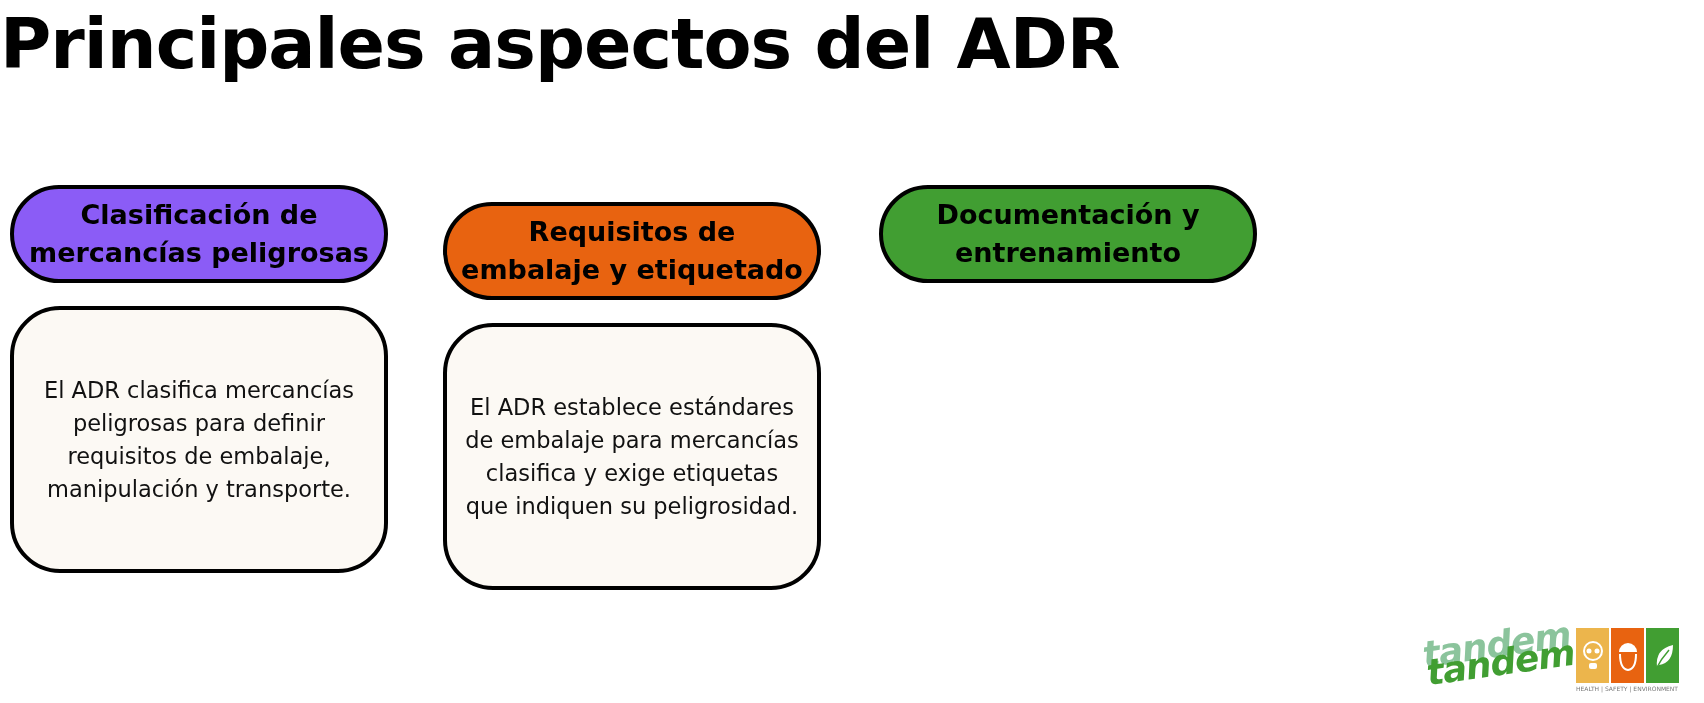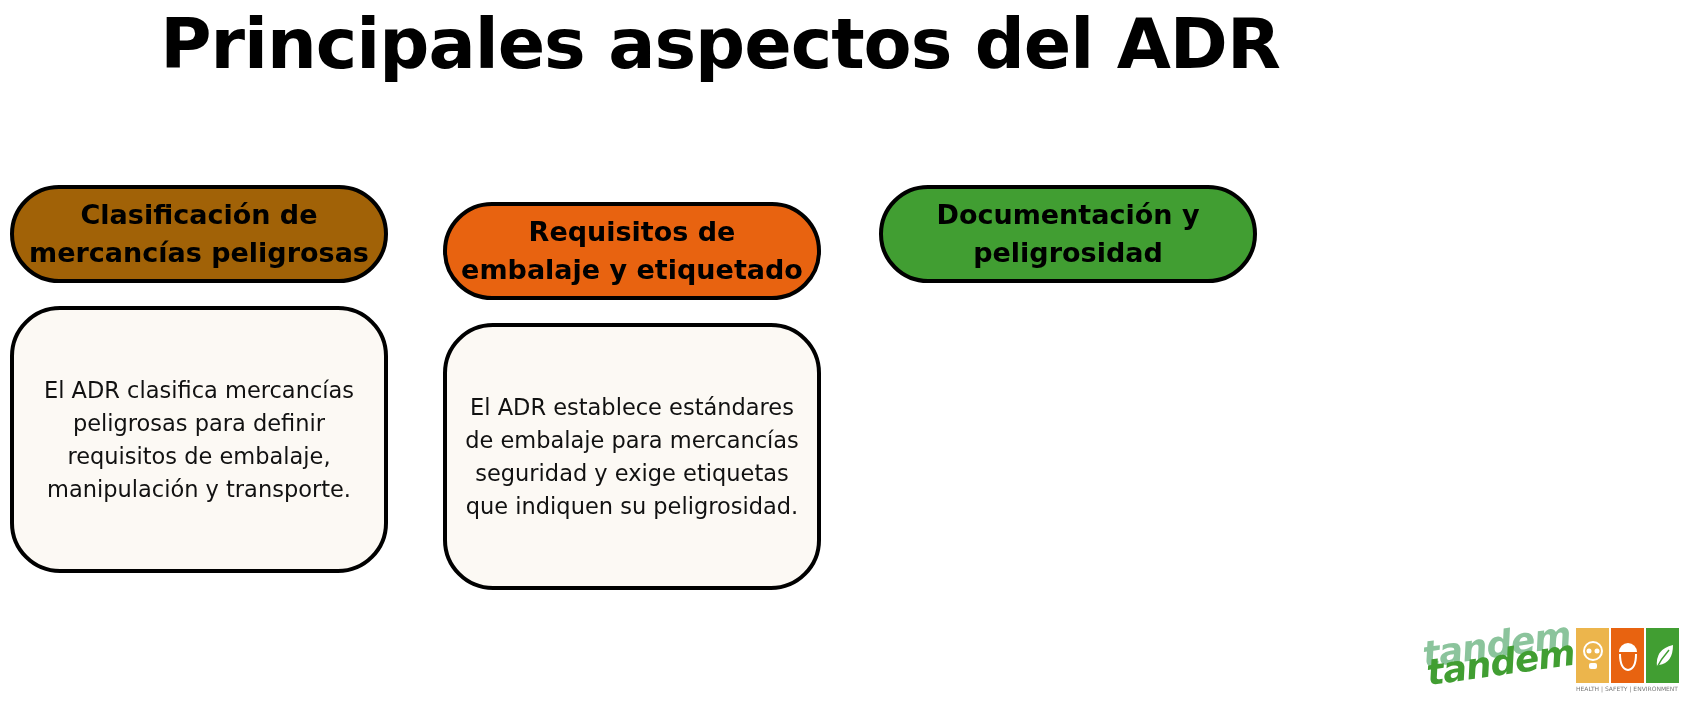--- a/index.html
+++ b/index.html
@@ -1,21 +1,21 @@
 <!DOCTYPE html>
 <html><head>
 <meta charset="utf-8">
 <style>
   html, body { margin: 0; padding: 0; }
   body {
     width: 1704px; height: 703px; background: #ffffff; position: relative; overflow: hidden;
     font-family: "DejaVu Sans", "Liberation Sans", sans-serif; color: #111;
   }
   .title {
-    position: absolute; left: 0; top: 0; width: 1440px; text-align: center;
+    position: absolute; left: 0; top: 0; width: 1440px; 
     font-family: "DejaVu Sans", sans-serif; font-weight: bold; font-size: 70px;
     line-height: 88px; letter-spacing: -1px; color: #000;
   }
   .col { position: absolute; top: 185px; width: 378px; }
   .pill {
     box-sizing: border-box; height: 98px; border: 4px solid #000; border-radius: 49px;
     display: flex; align-items: center; justify-content: center; text-align: center;
     font-family: "DejaVu Sans", sans-serif; font-weight: bold; font-size: 27px; line-height: 38px;
     padding: 0 8px; color: #000;
   }
@@ -32,31 +32,31 @@
   }
   .hse-block { position: absolute; top: 0; width: 33px; height: 55px; display: flex; align-items: center; justify-content: center; }
   .hse-caption { position: absolute; left: 156px; top: 57px; font-size: 6px; color: #777; white-space: nowrap; font-family: "DejaVu Sans", sans-serif; }
 </style>
 </head>
 <body>
 
 <div class="title">Principales aspectos del ADR</div>
 
 <div class="col" style="left:10px;">
-  <div class="pill" style="background:#a16207;">Clasificación de mercancías peligrosas</div>
+  <div class="pill" style="background:#8b5cf6;">Clasificación de mercancías peligrosas</div>
   <div class="box">El ADR clasifica mercancías peligrosas para definir requisitos de embalaje, manipulación y transporte.</div>
 </div>
 
 <div class="col" style="left:443px;margin-top:17px;">
   <div class="pill" style="background:#e86310;">Requisitos de embalaje y etiquetado</div>
-  <div class="box">El ADR establece estándares de embalaje para mercancías seguridad y exige etiquetas que indiquen su peligrosidad.</div>
+  <div class="box">El ADR establece estándares de embalaje para mercancías clasifica y exige etiquetas que indiquen su peligrosidad.</div>
 </div>
 
 <div class="col" style="left:879px;">
-  <div class="pill" style="background:#419e32;">Documentación y peligrosidad</div>
+  <div class="pill" style="background:#419e32;">Documentación y entrenamiento</div>
 </div>
 
 <div class="col" style="left:1316px;">
 </div>
 
 <div class="logo">
   <span class="tandem" style="left:2px; top:-4px; color:#8bc49c;">tandem</span>
   <span class="tandem" style="left:6px; top:14px; color:#419e32;">tandem</span>
   <div class="hse-block" style="left:156px; background:#ecb54c;">
     <svg width="24" height="34" viewBox="0 0 24 34">

